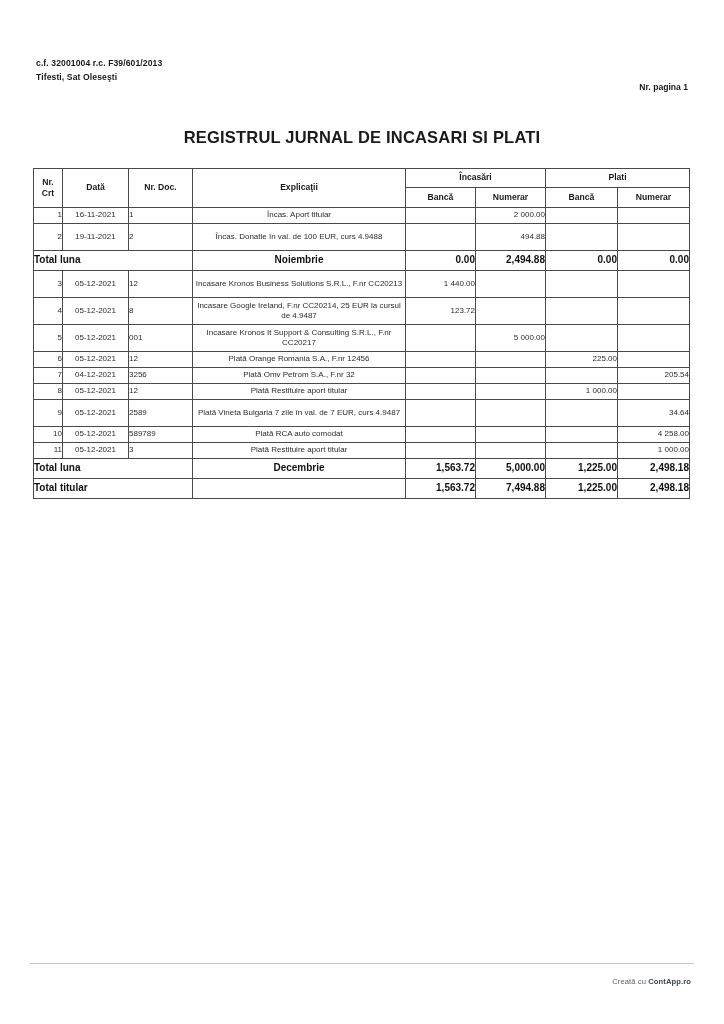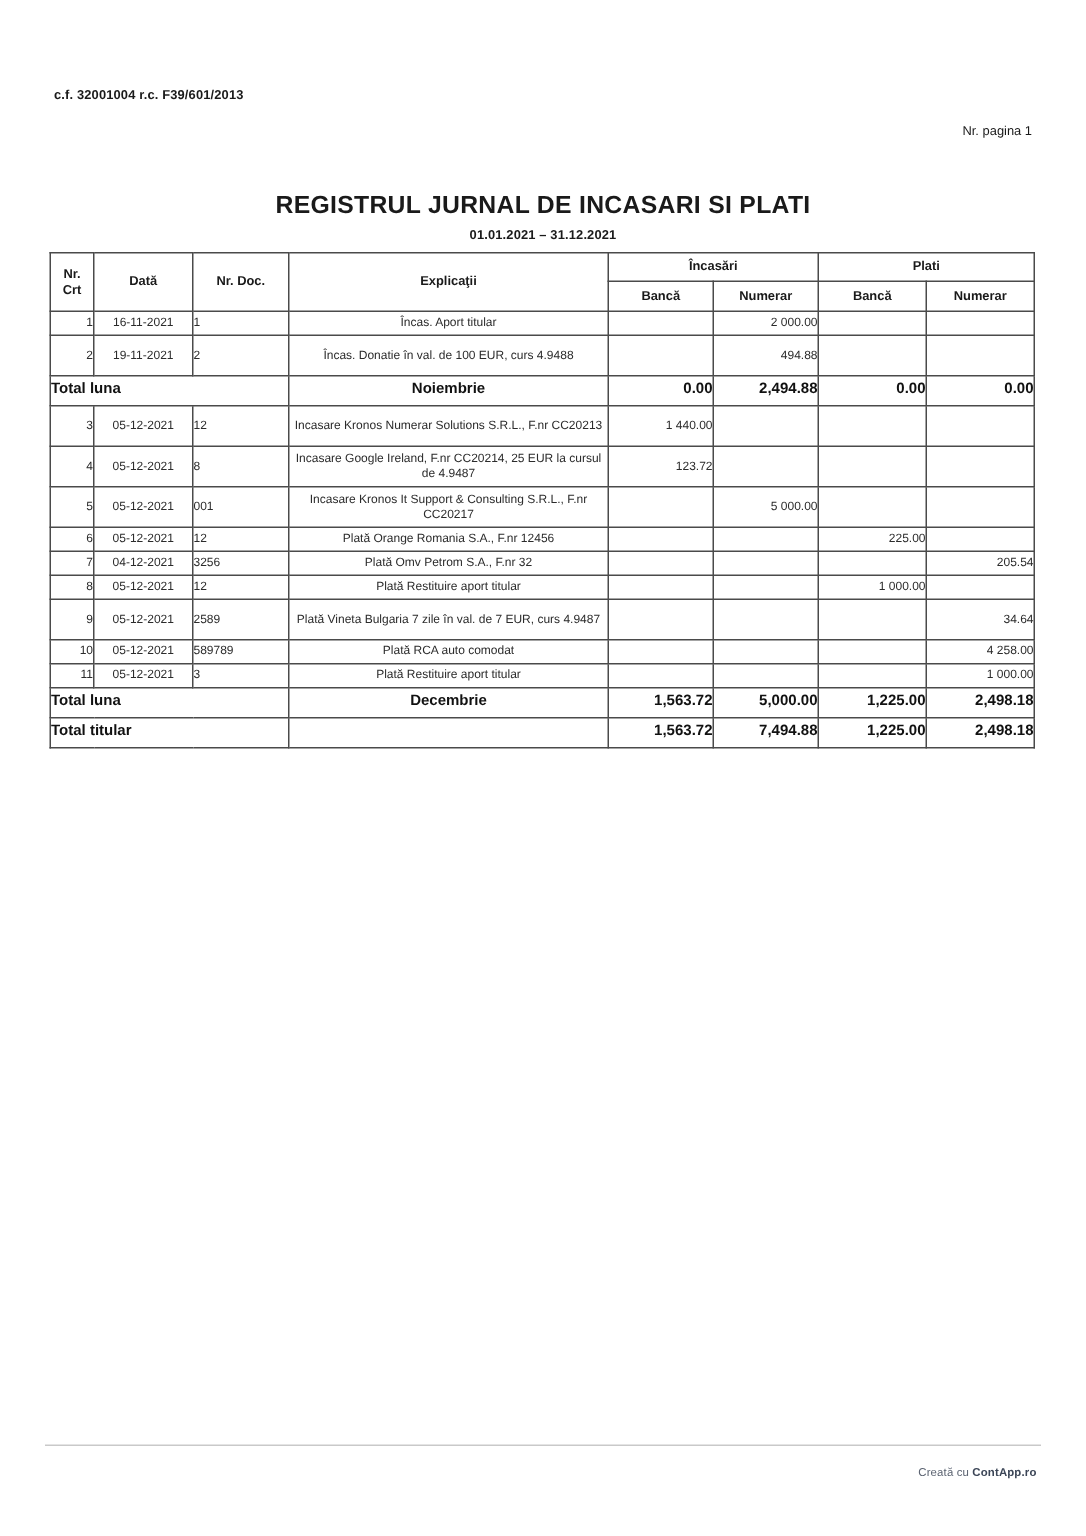--- a/index.html
+++ b/index.html
@@ -33,21 +33,21 @@
     font-size: 8.6px;
     font-weight: bold;
     line-height: 14.2px;
     letter-spacing: 0.1px;
   }
   .page-number {
     position: absolute;
     right: 0;
     top: 26px;
     font-size: 8.6px;
-    font-weight: normal;
+    font-weight: bold;
   }
 
   
   .title-block {
     position: absolute;
     top: 110px;
     left: 0;
     width: 100%;
     text-align: center;
     margin-top: 17px;
@@ -177,27 +177,27 @@
   }
 </style>
 </head>
 <body>
 
 <div class="page">
 
   <div class="doc-header">
     <div class="company-block">
       <div>c.f. 32001004 r.c. F39/601/2013</div>
+      <div>Tifesti, Sat Oleseşti</div>
     </div>
     <div class="page-number">Nr. pagina 1</div>
   </div>
 
   <div class="title-block">
     <div class="doc-title">REGISTRUL JURNAL DE INCASARI SI PLATI</div>
-    <div class="doc-period">01.01.2021 – 31.12.2021</div>
   </div>
 
   <div class="table-wrap">
     <table class="journal">
       <colgroup>
         <col class="c-nr">
           <col class="c-data">
           <col class="c-doc">
           <col class="c-expl">
         <col class="c-m1">
@@ -250,21 +250,21 @@
             <td class="total-month">Noiembrie</td>
             <td class="total-money">0.00</td>
             <td class="total-money">2,494.88</td>
             <td class="total-money">0.00</td>
             <td class="total-money">0.00</td>
           </tr>
           <tr class="data-row two-line">
             <td class="num-crt">3</td>
             <td class="cell-date">05-12-2021</td>
             <td class="cell-doc">12</td>
-            <td class="cell-expl">Incasare Kronos Numerar Solutions S.R.L., F.nr CC20213</td>
+            <td class="cell-expl">Incasare Kronos Business Solutions S.R.L., F.nr CC20213</td>
             <td class="cell-money">1 440.00</td>
             <td class="cell-money"></td>
             <td class="cell-money"></td>
             <td class="cell-money"></td>
           </tr>
           <tr class="data-row two-line">
             <td class="num-crt">4</td>
             <td class="cell-date">05-12-2021</td>
             <td class="cell-doc">8</td>
             <td class="cell-expl">Incasare Google Ireland, F.nr CC20214, 25 EUR la cursul de 4.9487</td>

